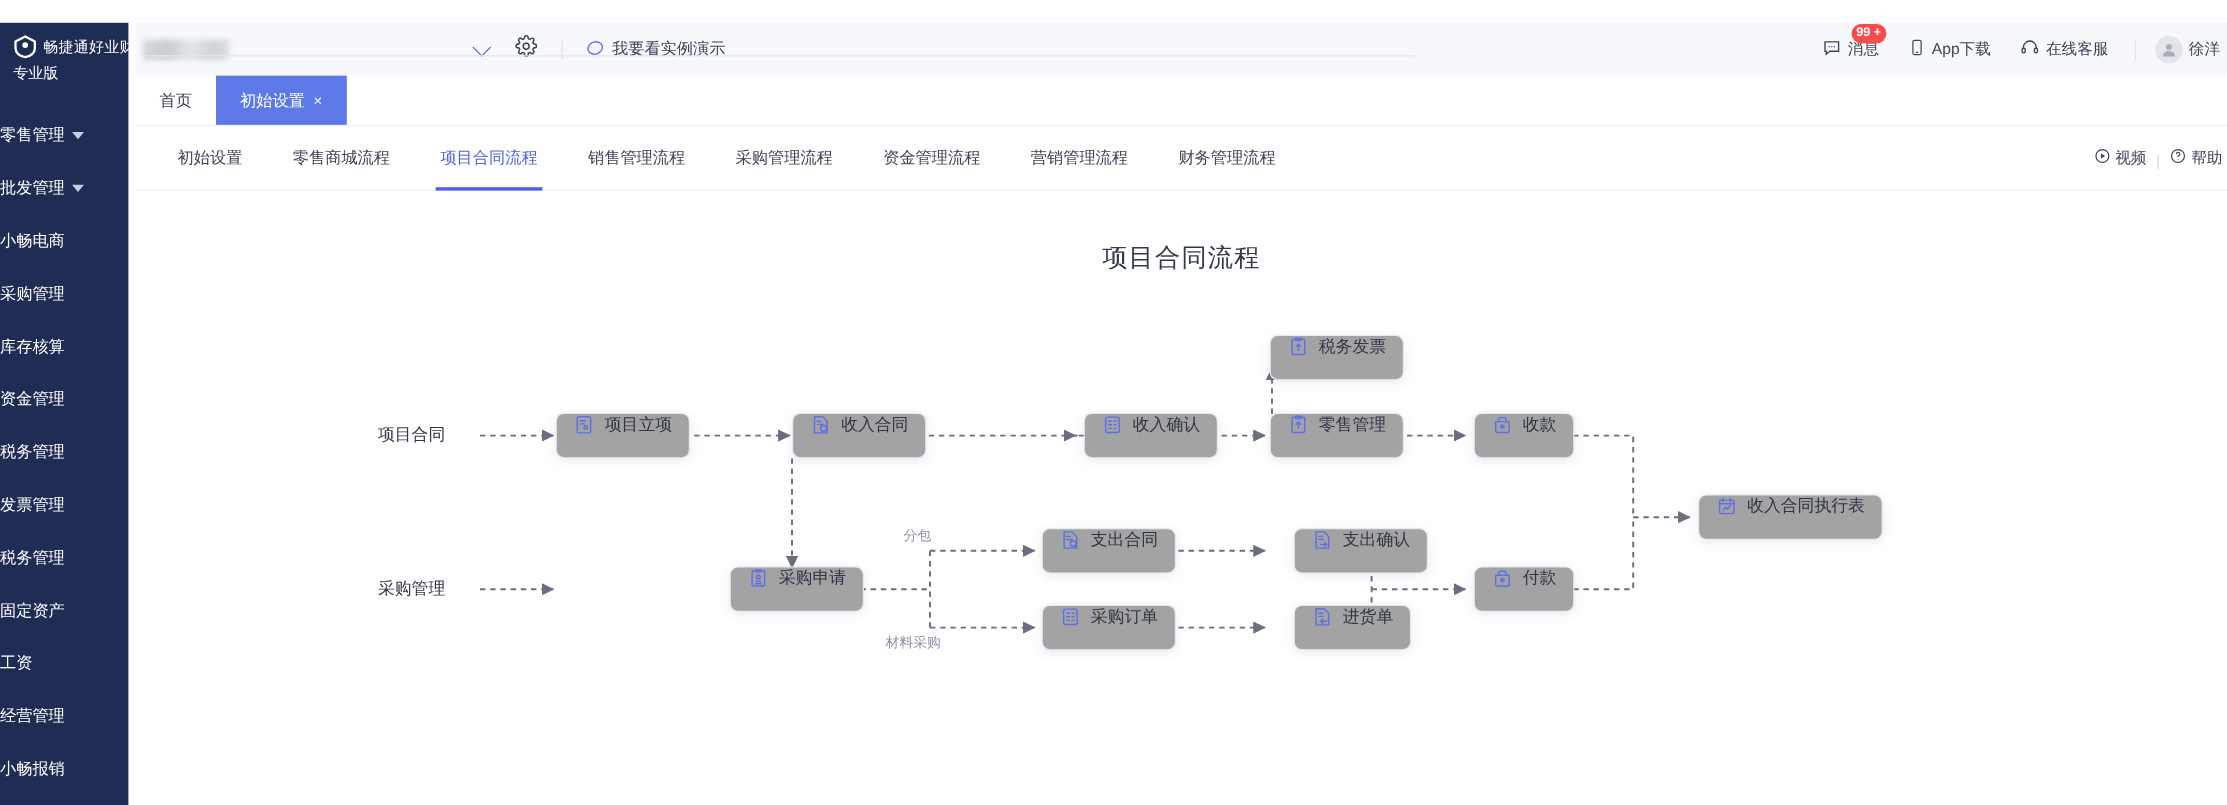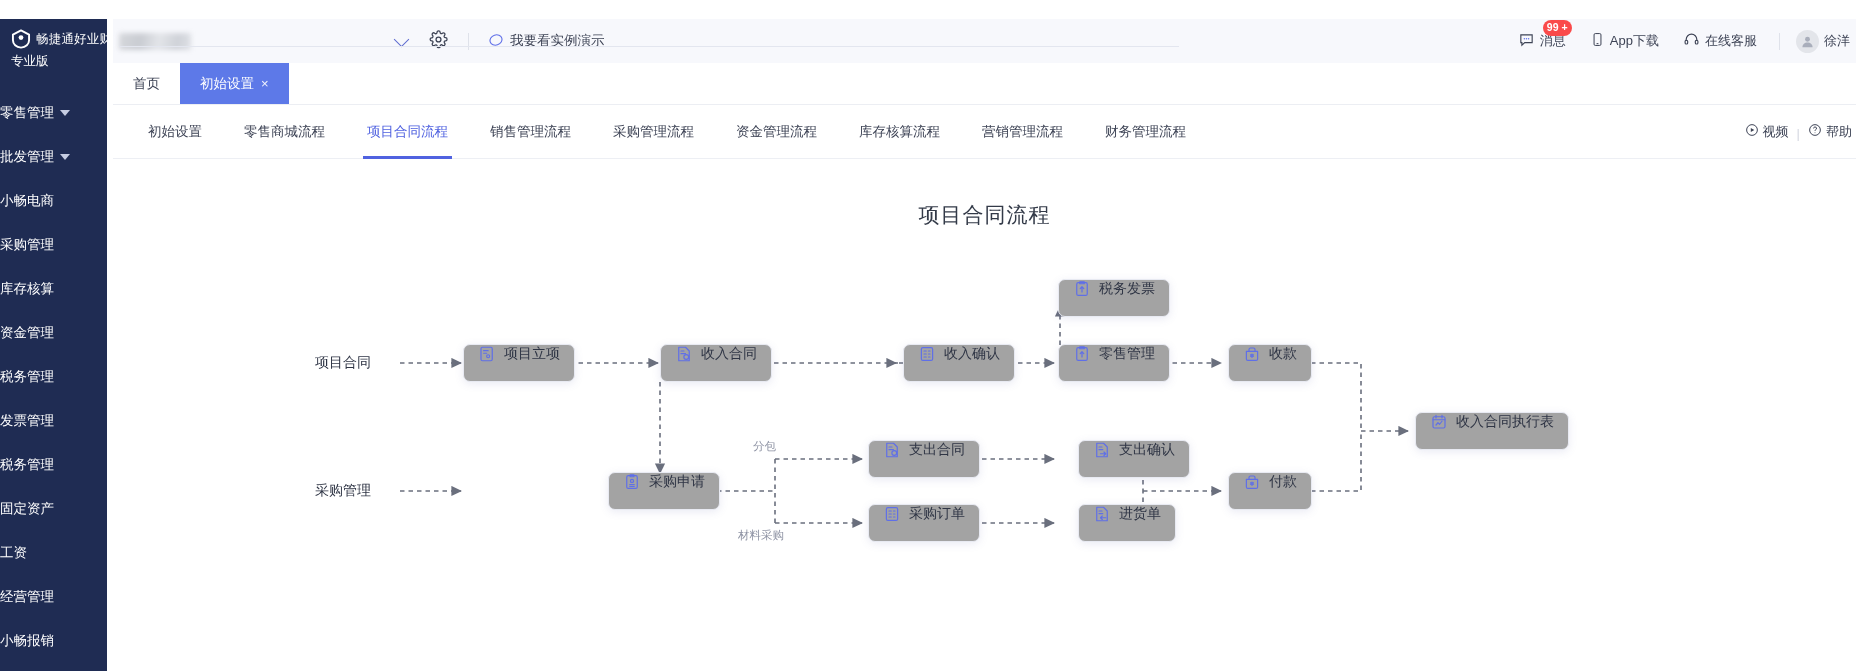--- a/index.html
+++ b/index.html
@@ -289,23 +289,20 @@
         <div class="subtab">
           <span>销售管理流程</span>
         </div>
         <div class="subtab">
           <span>采购管理流程</span>
         </div>
         <div class="subtab">
           <span>资金管理流程</span>
         </div>
         <div class="subtab">
-          <span>库存核算流程</span>
-        </div>
-        <div class="subtab">
           <span>营销管理流程</span>
         </div>
         <div class="subtab">
           <span>财务管理流程</span>
         </div>
       </div>
     <div class="subtabs-right">
       <span class="mini-link">
         <span>
           <svg width="14" height="14" viewBox="0 0 24 24" fill="none" stroke="#3d4355" stroke-width="1.7">

